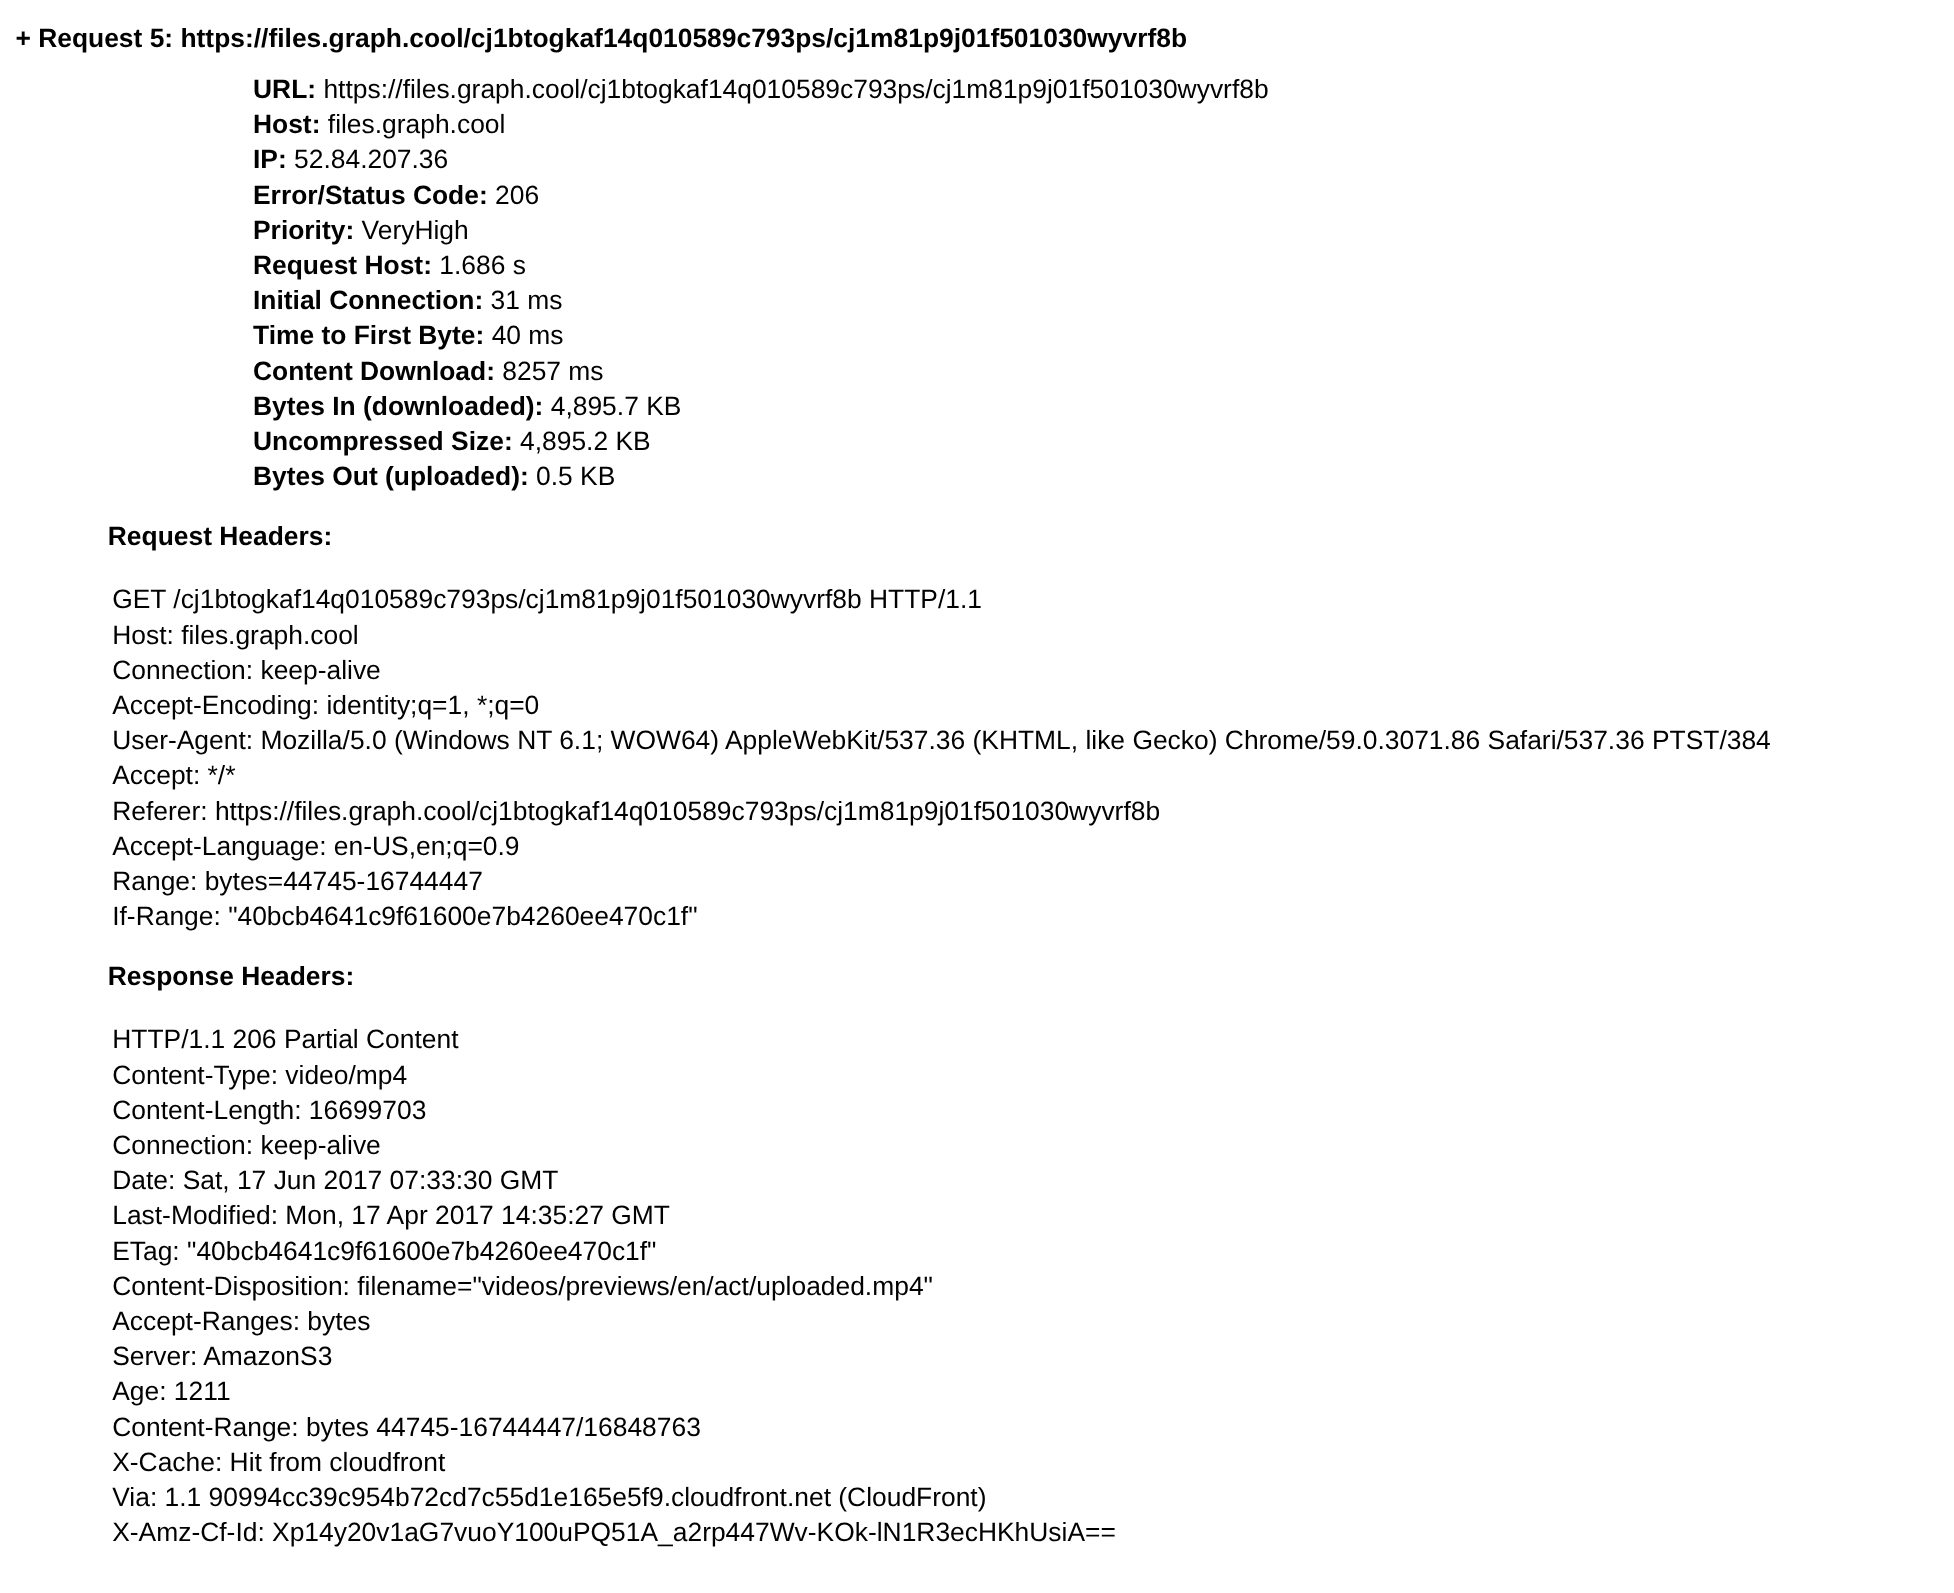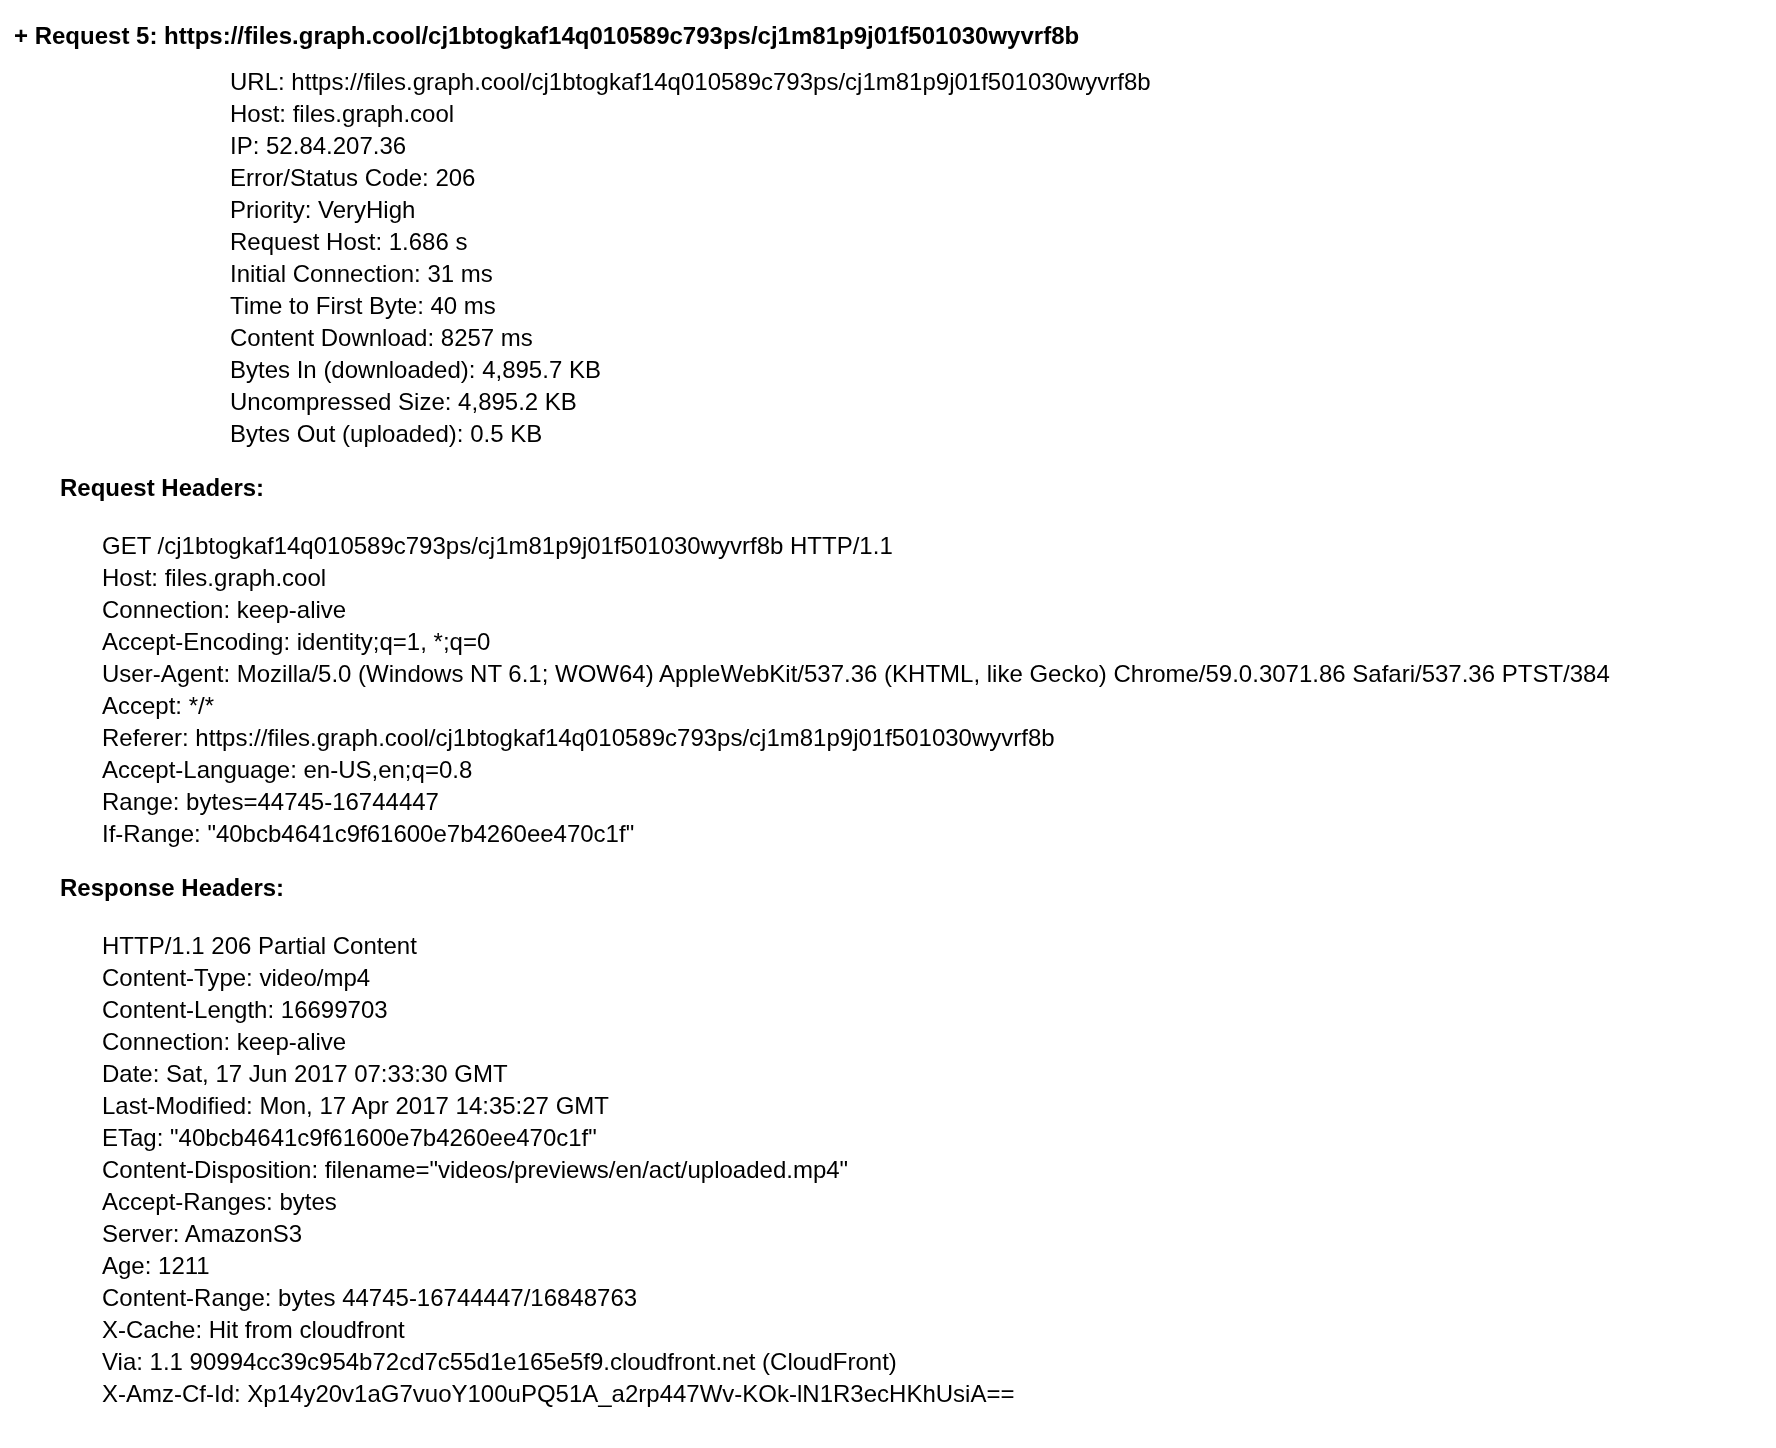--- a/index.html
+++ b/index.html
@@ -23,25 +23,25 @@
     white-space: nowrap;
   }
   .request-title {
     font-weight: bold;
     white-space: nowrap;
   }
   .details-block {
     margin: 14px 0 0 216px;
   }
   .detail-label {
-    font-weight: normal;
+    font-weight: bold;
   }
   .section-heading {
     font-weight: bold;
-    margin: 22px 0 0 46px;
+    margin: 22px 0 0 84px;
     white-space: nowrap;
   }
   .headers-block {
     margin: 26px 0 0 88px;
   }
 </style>
 </head>
 <body>
 
 <div class="page">
@@ -85,21 +85,21 @@
   <div class="line header-line">Connection: keep-alive</div>
 
   <div class="line header-line">Accept-Encoding: identity;q=1, *;q=0</div>
 
   <div class="line header-line">User-Agent: Mozilla/5.0 (Windows NT 6.1; WOW64) AppleWebKit/537.36 (KHTML, like Gecko) Chrome/59.0.3071.86 Safari/537.36 PTST/384</div>
 
   <div class="line header-line">Accept: */*</div>
 
   <div class="line header-line">Referer: https://files.graph.cool/cj1btogkaf14q010589c793ps/cj1m81p9j01f501030wyvrf8b</div>
 
-  <div class="line header-line">Accept-Language: en-US,en;q=0.8</div>
+  <div class="line header-line">Accept-Language: en-US,en;q=0.9</div>
 
   <div class="line header-line">Range: bytes=44745-16744447</div>
 
   <div class="line header-line">If-Range: "40bcb4641c9f61600e7b4260ee470c1f"</div>
 </div>
 
   <div class="section-heading">Response Headers:</div>
 
   <div class="headers-block">
   <div class="line header-line">HTTP/1.1 206 Partial Content</div>

